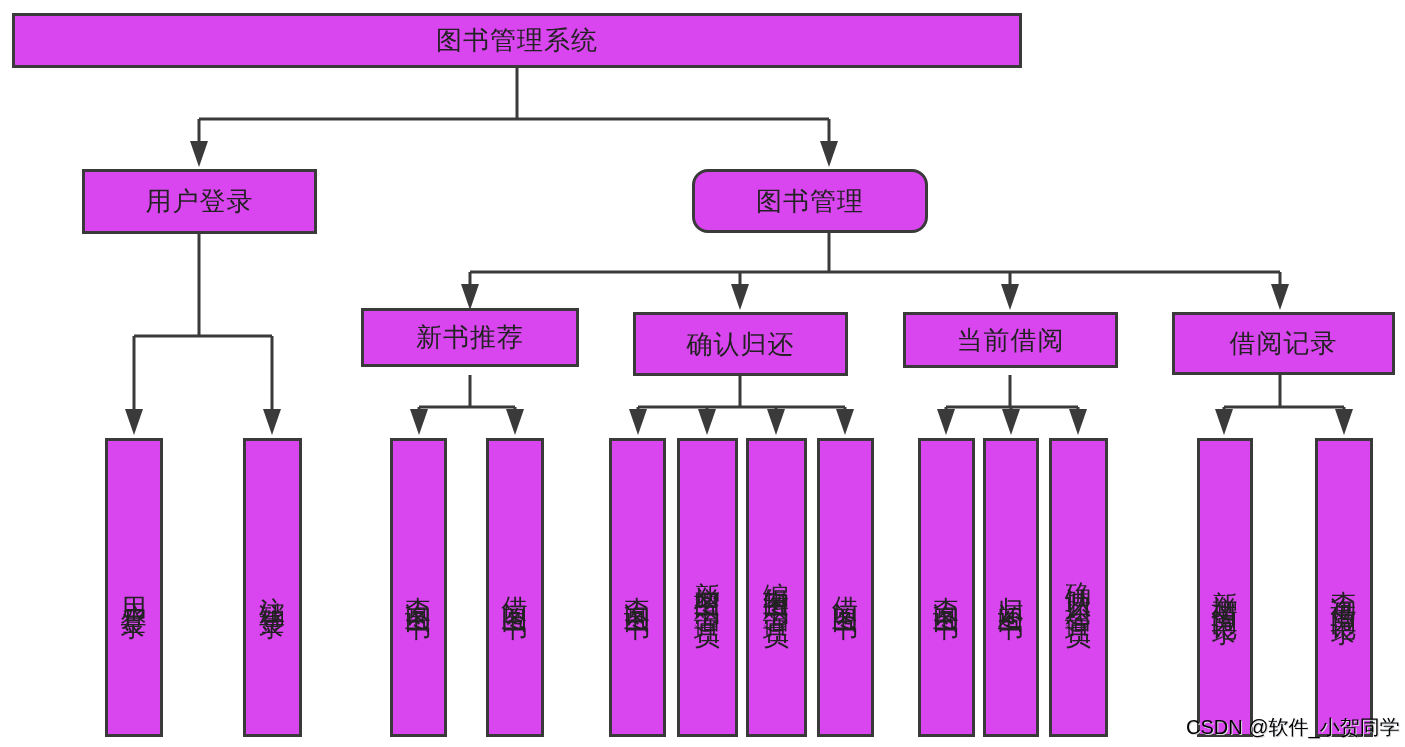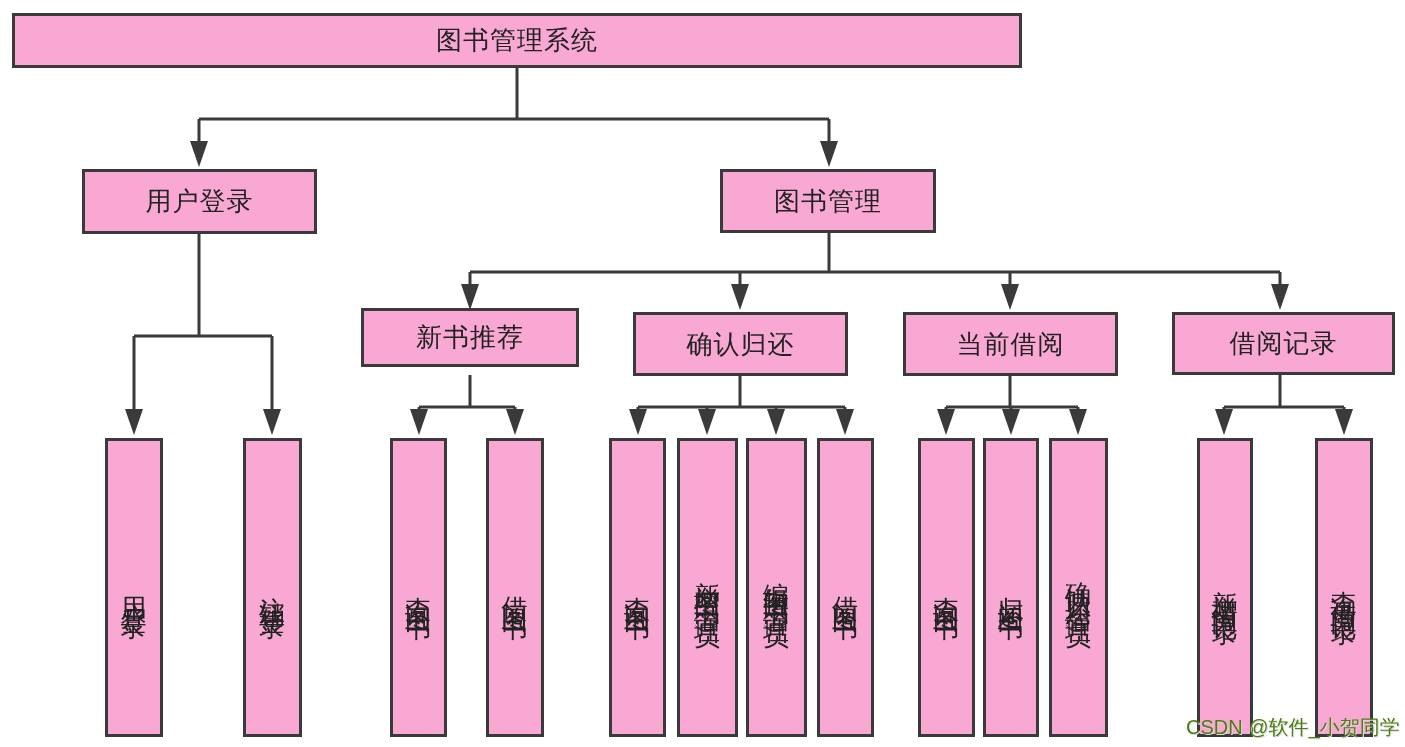--- a/index.html
+++ b/index.html
@@ -14,21 +14,21 @@
   #connectors {
     position: absolute;
     left: 0; top: 0;
     width: 1405px; height: 747px;
     pointer-events: none;
   }
   .node {
     position: absolute;
     box-sizing: border-box;
     border: 3px solid #3a3a3a;
-    background: #f9a8d4;
+    background: #d946ef;
     display: flex;
     align-items: center;
     justify-content: center;
     color: #222222;
   }
   .hnode {
     font-size: 26px;
     letter-spacing: 1px;
     white-space: nowrap;
   }
@@ -42,21 +42,21 @@
   }
   .vnode {
     top: 438px;
     height: 299px;
   }
   #watermark {
     position: absolute;
     left: 1186px;
     top: 714px;
     font-size: 20px;
-    color: #4d7c0f;
+    color: #000000;
     text-shadow: 1px 1px 0 #d8dbde;
     white-space: nowrap;
     z-index: 5;
   }
 </style>
 </head>
 <body>
 
 <div id="canvas">
 
@@ -103,25 +103,25 @@
       <polygon points="1069,409 1087,409 1078,435"></polygon>
 
       <polygon points="1215,409 1233,409 1224,435"></polygon>
       <polygon points="1335,409 1353,409 1344,435"></polygon>
     </g>
   </svg>
 
   <div class="node hnode" style="left:12px; top:13px; width:1010px; height:55px;">图书管理系统</div>
 
   <div class="node hnode" style="left:82px; top:169px; width:235px; height:65px;">用户登录</div>
-  <div class="node hnode" style="left:720px; top:169px; width:216px; height:64px;">图书管理</div>
+  <div class="node hnode" style="left:692px; top:169px; width:236px; height:64px;border-radius:16px;">图书管理</div>
 
   <div class="node hnode" style="left:361px; top:308px; width:218px; height:59px;">新书推荐</div>
   <div class="node hnode" style="left:633px; top:312px; width:215px; height:64px;">确认归还</div>
-  <div class="node hnode" style="left:903px; top:312px; width:215px; height:64px;">当前借阅</div>
+  <div class="node hnode" style="left:903px; top:312px; width:215px; height:56px;">当前借阅</div>
   <div class="node hnode" style="left:1172px; top:312px; width:223px; height:63px;text-align:center;">借阅记录</div>
 
   <div class="node vnode" style="left:105px; width:58px;">
     <span>用户登录</span>
   </div>
   <div class="node vnode" style="left:243px; width:59px;">
     <span>注销登录</span>
   </div>
 
   <div class="node vnode" style="left:390px; width:57px;">

